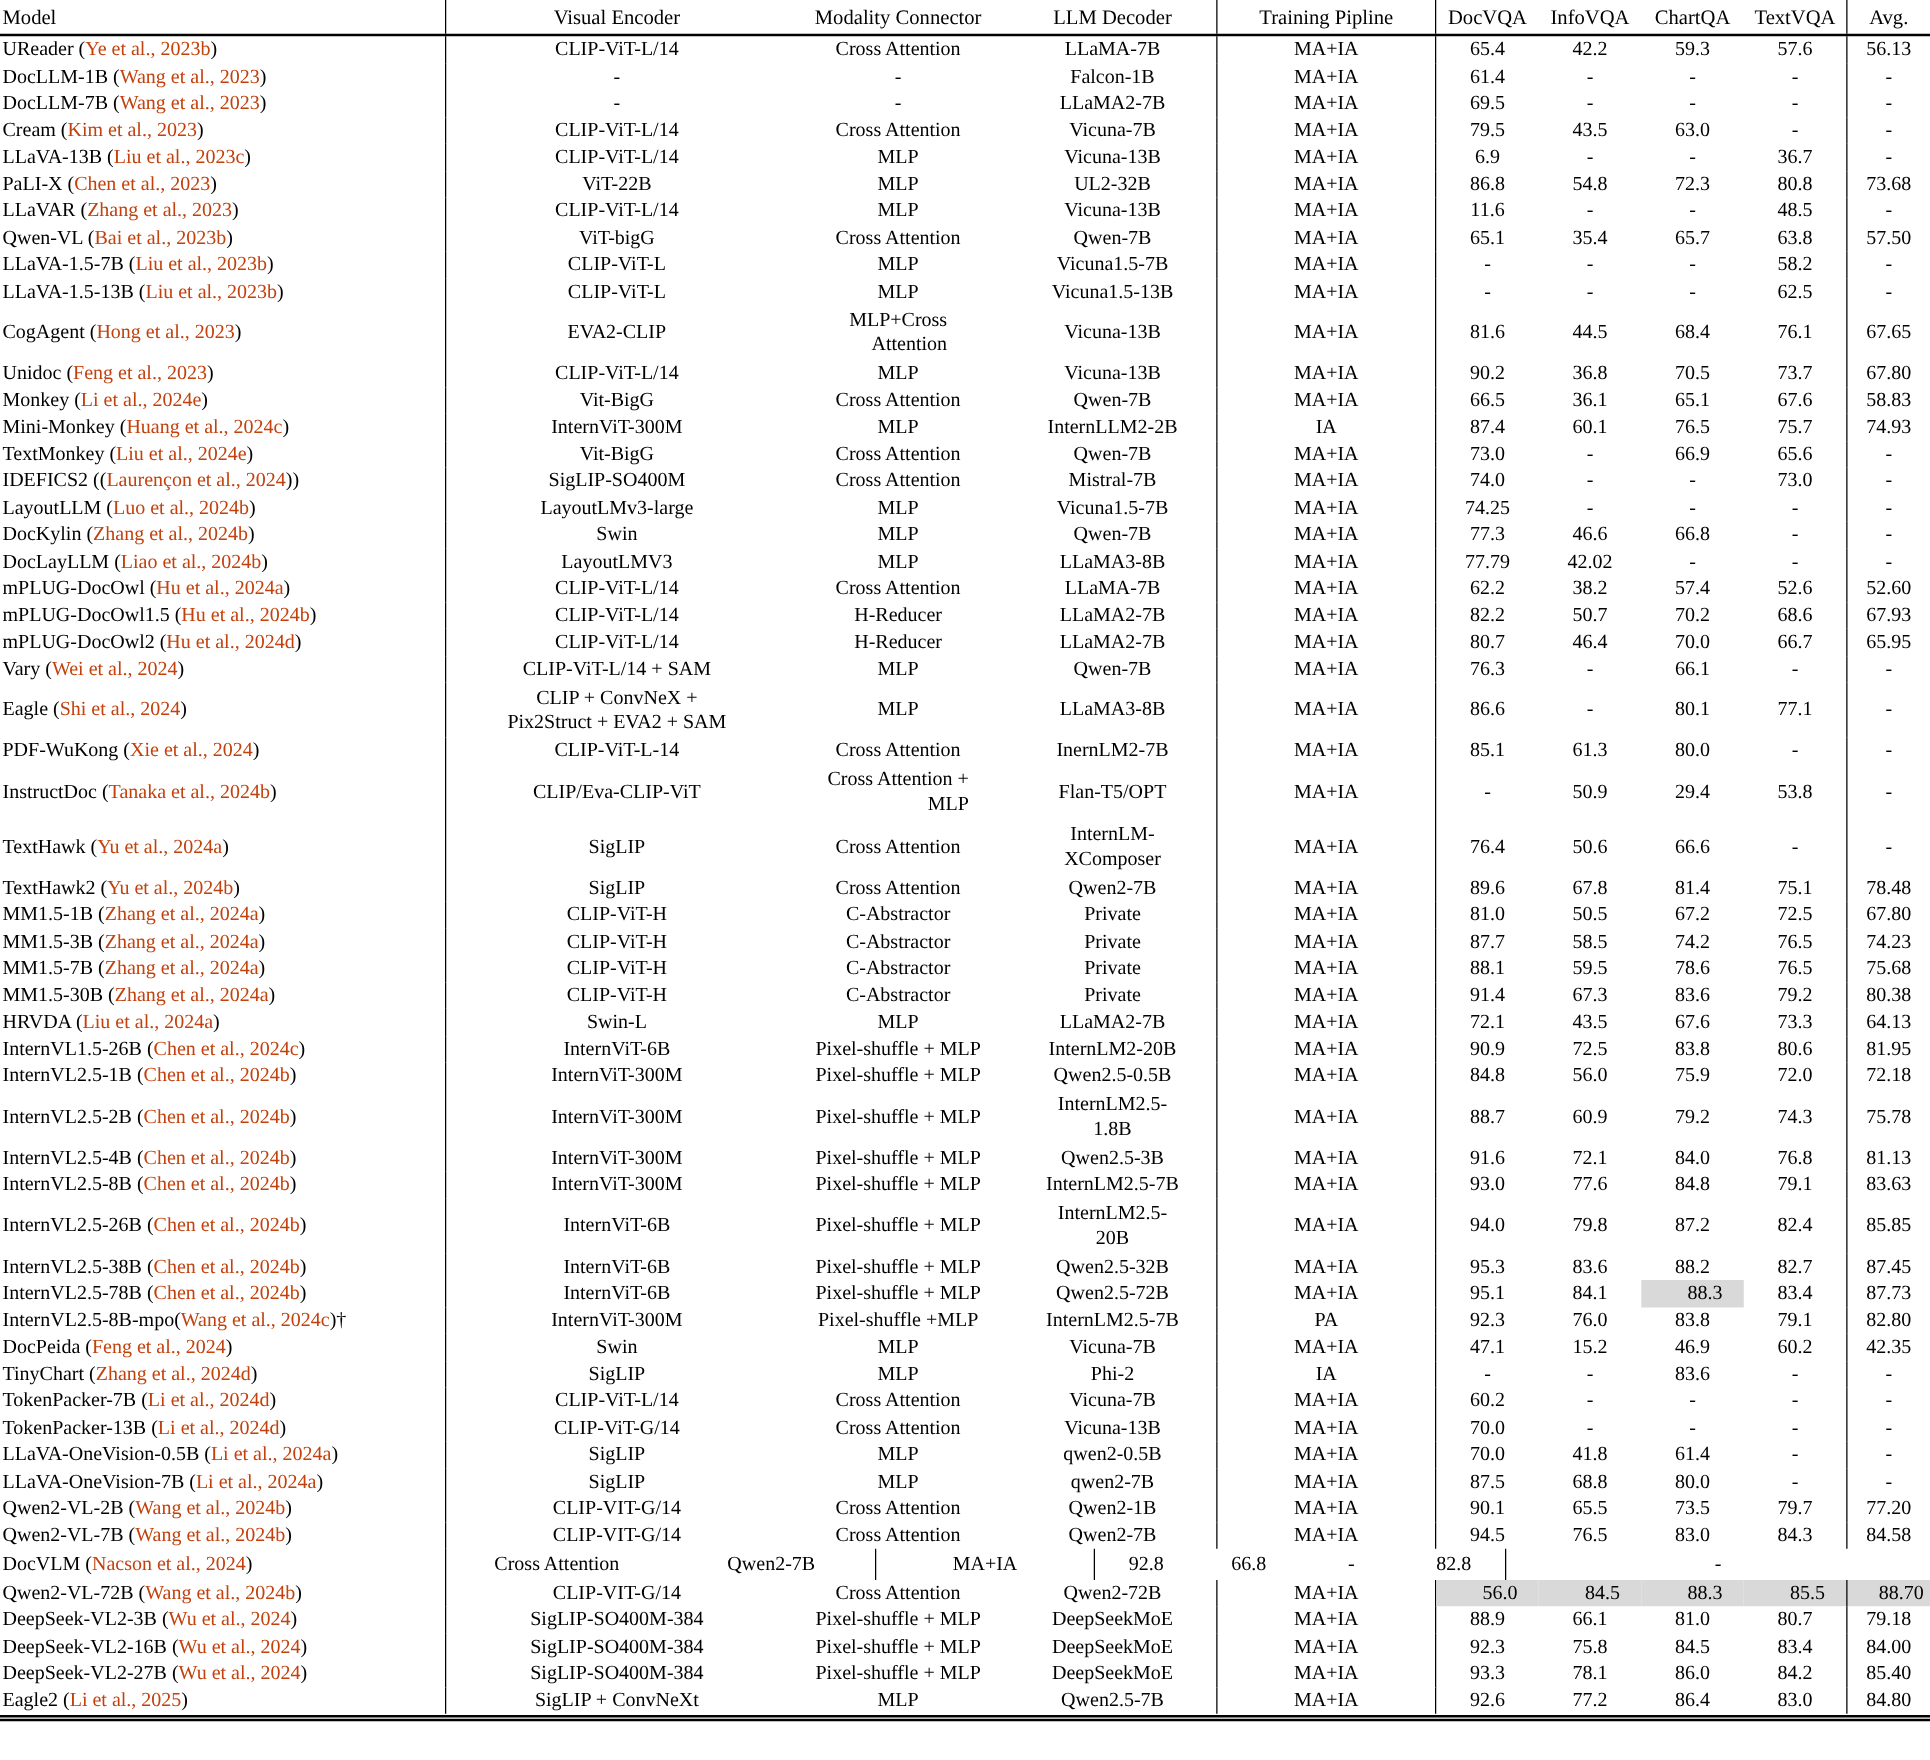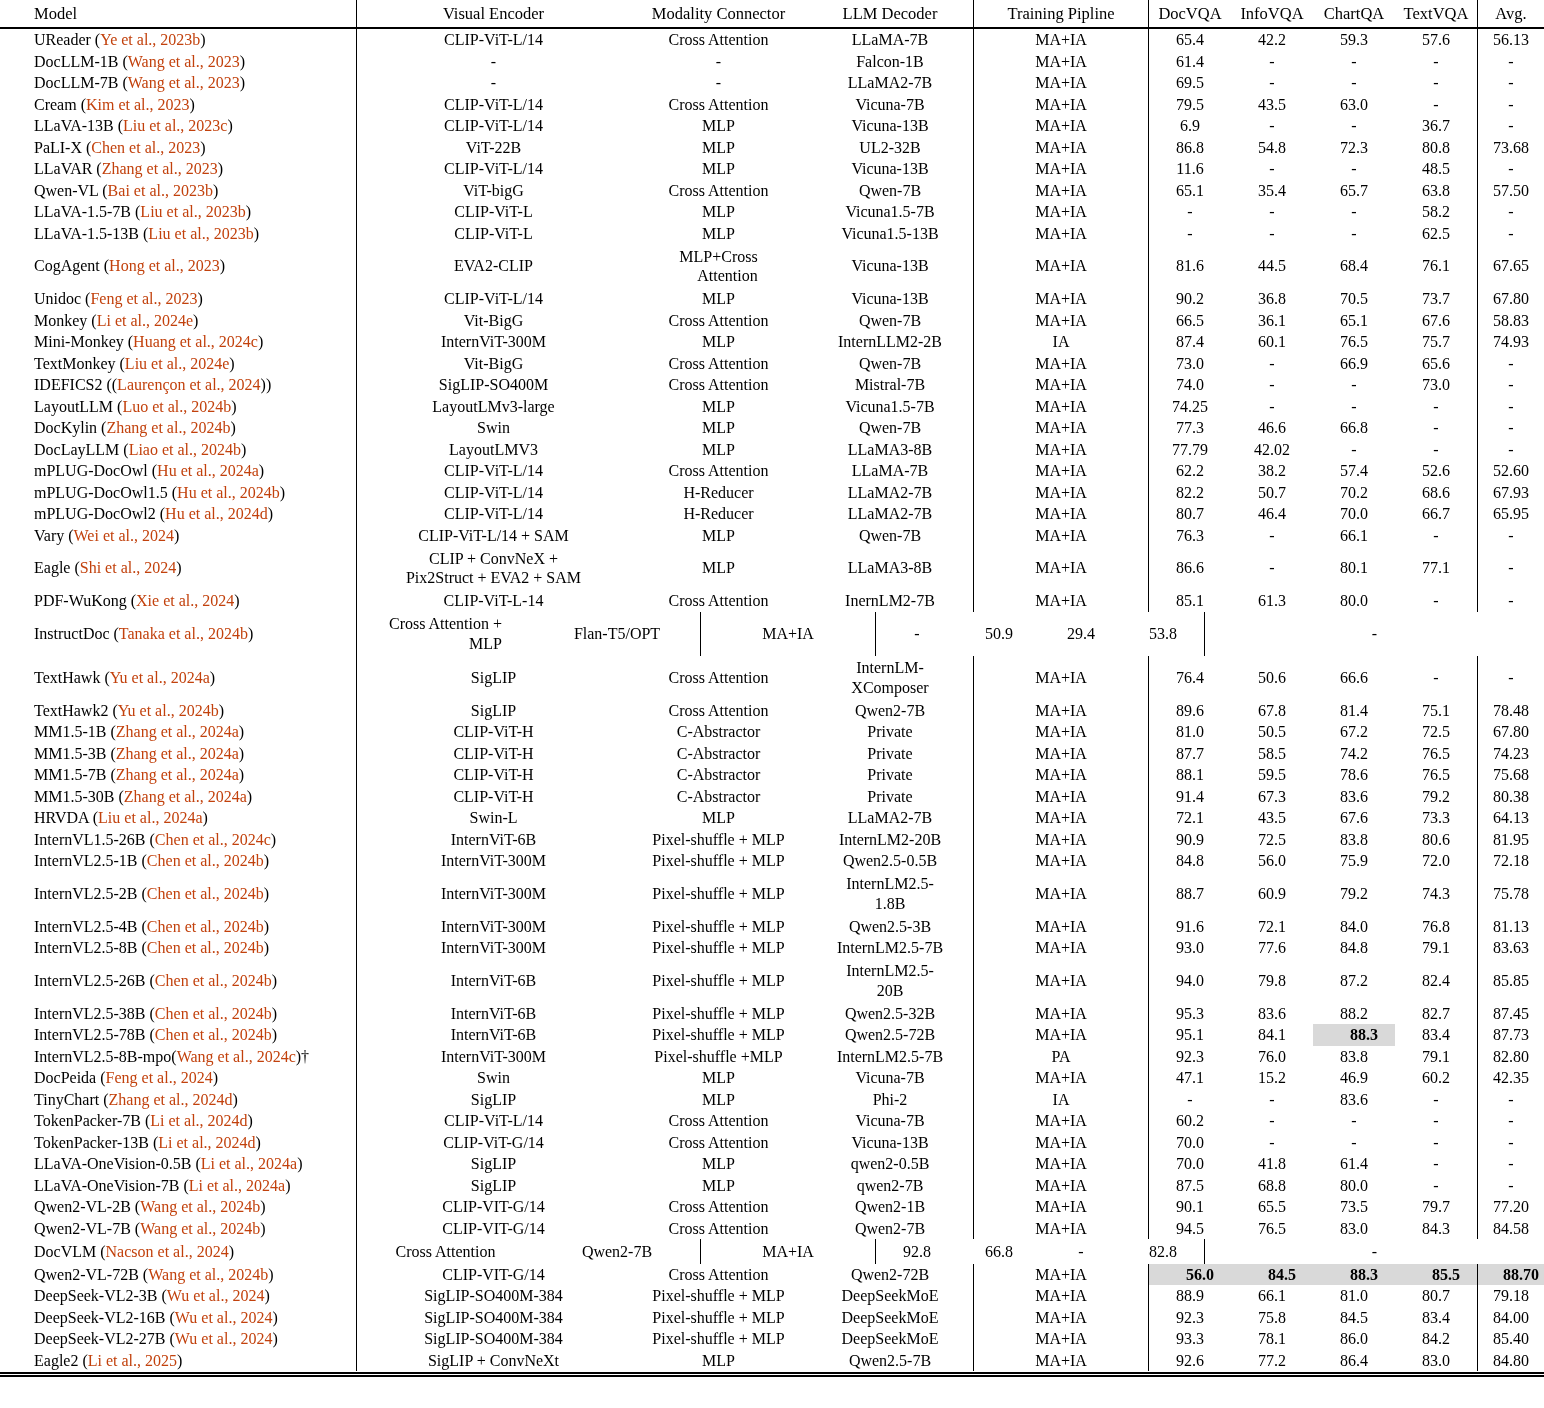--- a/index.html
+++ b/index.html
@@ -10,30 +10,30 @@
     color: #000; font-size: 16px;
   }
   .tbl { width: 1544px; }
   .row { display: flex; align-items: stretch; min-height: 21.5px; }
   .row.tall .cell { padding-top: 2.5px; padding-bottom: 2.5px; }
   .cell {
     display: flex; align-items: center; justify-content: center;
     text-align: center; white-space: pre-line; line-height: 19.5px;
   }
   .c0 { width: 357px; justify-content: flex-start; text-align: left;
-        padding-left: 34px; border-right: 1.5px solid #000; }
+        padding-left: 2px; border-right: 1.5px solid #000; }
   .c1 { width: 273px; }
   .c2 { width: 177px; text-align: right; }
   .c3 { width: 166px; }
   .c4 { width: 176px; border-left: 1.5px solid #000; border-right: 1.5px solid #000; }
   .c5, .c6, .c7, .c8 { width: 82px; }
   .c9 { flex: 1; border-left: 1.5px solid #000; }
   .thead { border-bottom: 2px solid #000; min-height: 29px; font-size: 16.5px; }
   .cite { color: #c2410c; }
-  .bold { font-weight: 700; padding-left: 20px; }
+  .bold { font-weight: 400; padding-left: 20px; }
   .hl { background: #d9d9d9; }
   .botrule { border-top: 2.5px solid #000; height: 4.5px;
              border-bottom: 2px solid #000; margin-top: 1px; }
 </style>
 </head>
 <body>
 
 <div class="tbl">
   <div class="row thead">
     <div class="cell c0">Model</div>
@@ -345,20 +345,21 @@
         <div class="cell c3">InernLM2-7B</div>
         <div class="cell c4">MA+IA</div>
         <div class="cell c5">85.1</div>
         <div class="cell c6">61.3</div>
         <div class="cell c7">80.0</div>
         <div class="cell c8">-</div>
         <div class="cell c9">-</div>
       </div>
       <div class="row tall">
         <div class="cell c0"><span>InstructDoc (</span><span class="cite">Tanaka et al., 2024b</span><span>)</span></div>
+        <div class="cell c1">CLIP/Eva-CLIP-ViT</div>
         <div class="cell c2">Cross Attention +
 MLP</div>
         <div class="cell c3">Flan-T5/OPT</div>
         <div class="cell c4">MA+IA</div>
         <div class="cell c5">-</div>
         <div class="cell c6">50.9</div>
         <div class="cell c7">29.4</div>
         <div class="cell c8">53.8</div>
         <div class="cell c9">-</div>
       </div>

